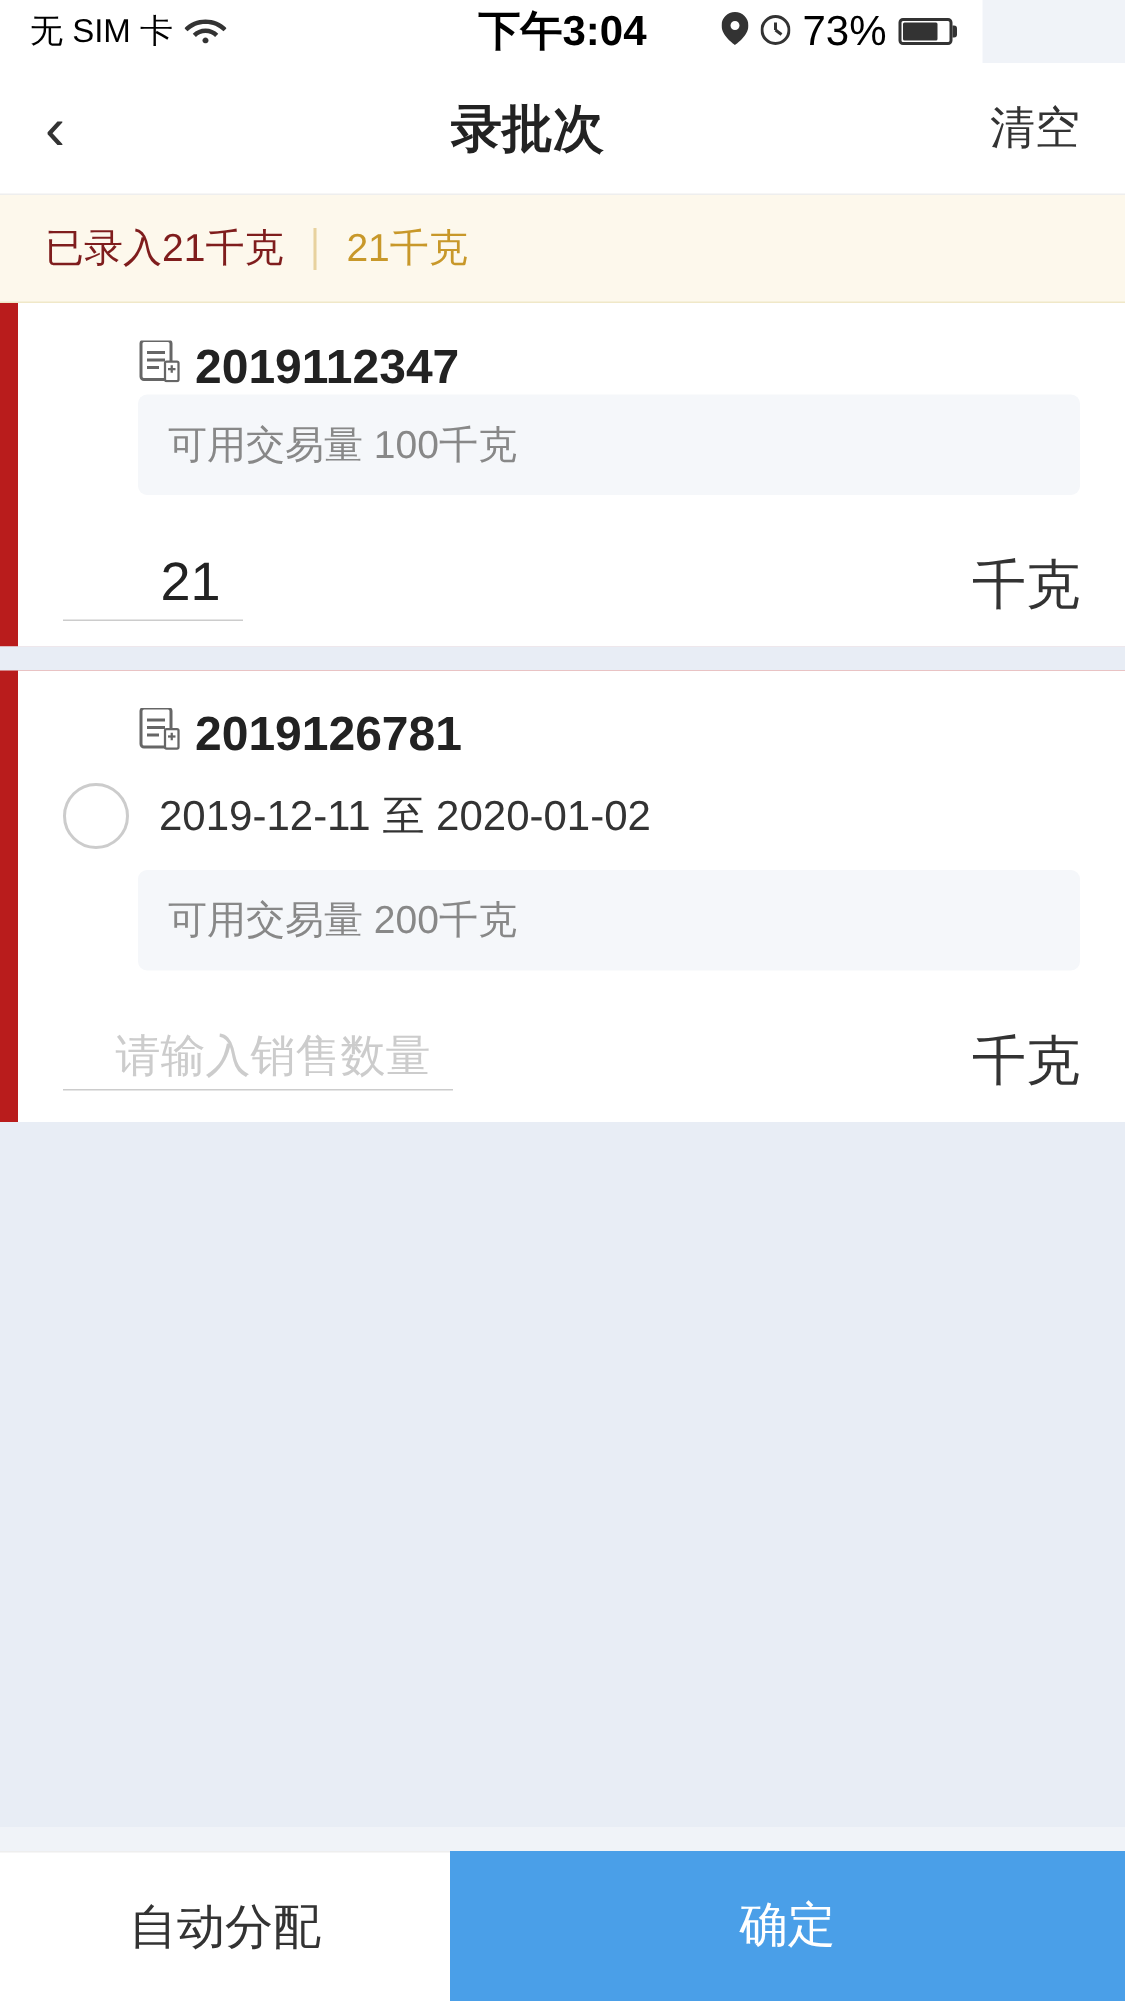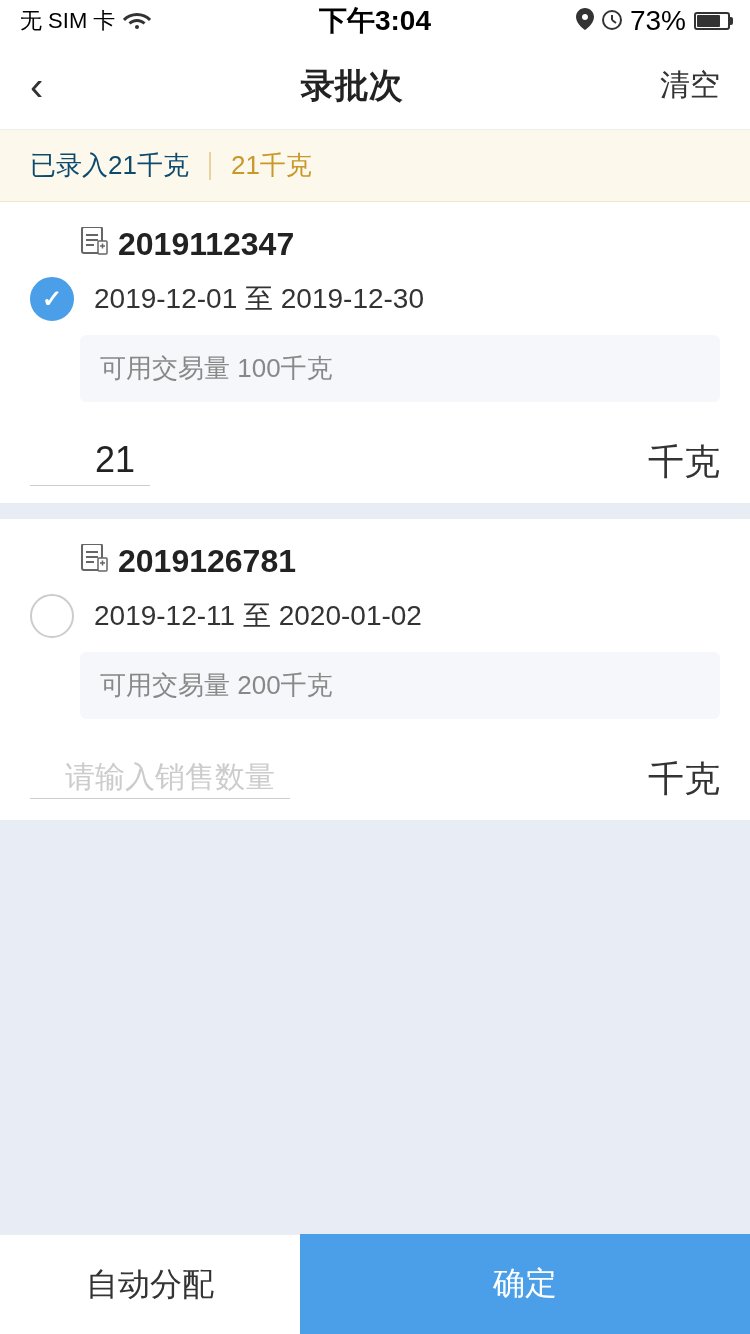--- a/index.html
+++ b/index.html
@@ -7,21 +7,21 @@
     body {
       width: 750px;
       min-height: 1334px;
       font-family: -apple-system, "PingFang SC", "Helvetica Neue", sans-serif;
       background: #f0f3f8;
       overflow-x: hidden;
     }
 
     
     .status-bar {
-      width: 750px;
+      width: 655px;
       height: 42px;
       background: #fff;
       display: flex;
       align-items: center;
       justify-content: space-between;
       padding: 0 20px;
       font-size: 24px;
       font-weight: 500;
     }
     .status-left {
@@ -104,37 +104,38 @@
     .info-banner {
       background: #fdf8ec;
       padding: 18px 30px;
       display: flex;
       align-items: center;
       gap: 20px;
       border-bottom: 1px solid #f0e8c8;
     }
     .info-label {
       font-size: 26px;
-      color: #0c4a6e;
+      color: #7f1d1d;
     }
     .info-divider {
       width: 2px;
       height: 28px;
       background: #c8982a;
       opacity: 0.4;
     }
     .info-value {
       font-size: 26px;
       color: #c8982a;
     }
 
     
     .batch-item {
-      background: #737373;
+      background: #b91c1c;
       margin-bottom: 0;
+      padding-left: 12px;
     }
     .batch-item-header {
       padding: 24px 30px 0 80px;
       display: flex;
       align-items: center;
       gap: 10px;
     }
     .batch-icon {
       font-size: 28px;
       color: #666;
@@ -317,24 +318,20 @@
           <line x1="6" y1="8" x2="18" y2="8" stroke="#666" stroke-width="2"></line>
           <line x1="6" y1="13" x2="18" y2="13" stroke="#666" stroke-width="2"></line>
           <line x1="6" y1="18" x2="14" y2="18" stroke="#666" stroke-width="2"></line>
           <rect x="18" y="14" width="9" height="13" rx="1" fill="#fff" stroke="#666" stroke-width="1.5"></rect>
           <line x1="20" y1="19" x2="25" y2="19" stroke="#666" stroke-width="1.5"></line>
           <line x1="22.5" y1="16.5" x2="22.5" y2="21.5" stroke="#666" stroke-width="1.5"></line>
         </svg>
       </span>
       <span class="batch-id">2019112347</span>
     </div>
-    <div class="batch-date-row">
-      <div class="radio-circle checked"></div>
-      <span class="batch-date">2019-12-01 至 2019-12-30</span>
-    </div>
     <div class="batch-availability-row">可用交易量 100千克</div>
     <div class="amount-row">
       <div class="amount-underline">
         <input class="amount-input" type="number" value="21" style="">
       </div>
       <span class="amount-unit">千克</span>
     </div>
   </div>
 </div>
 

